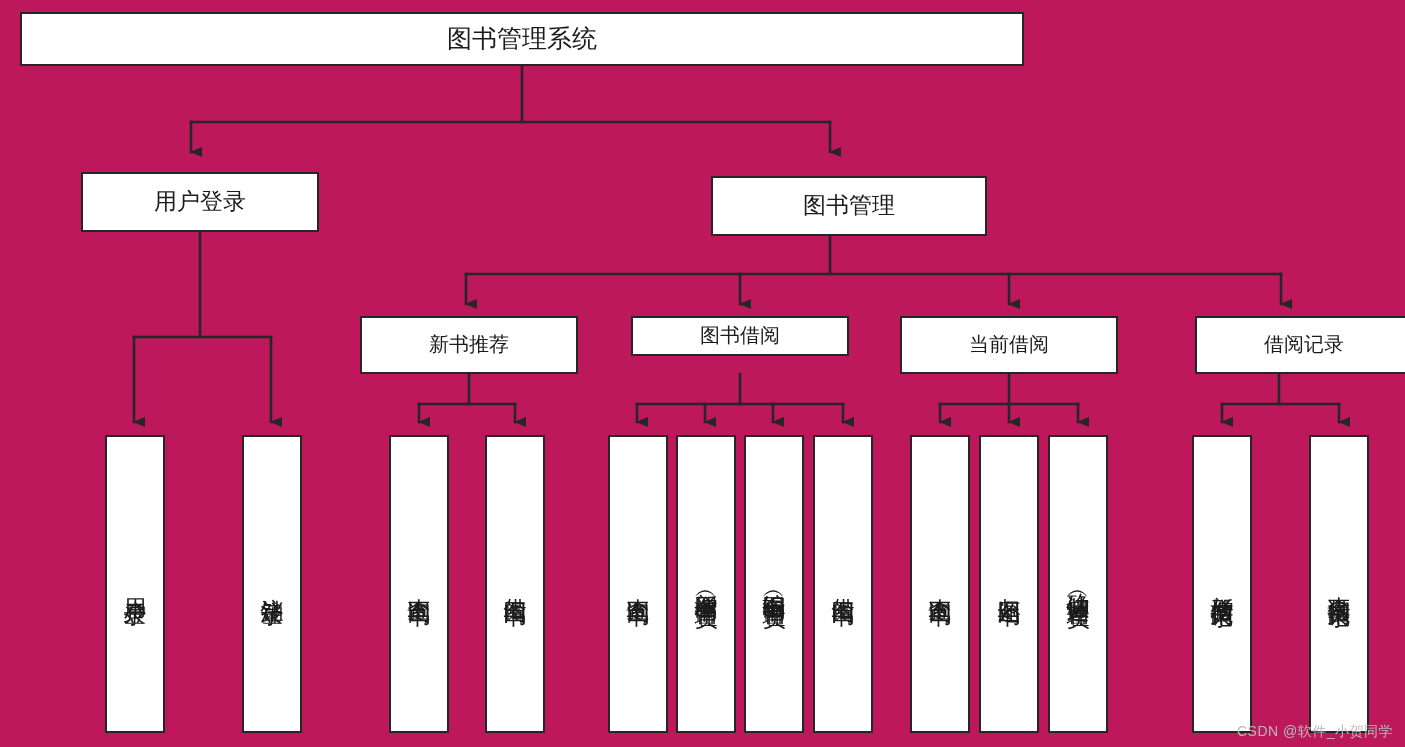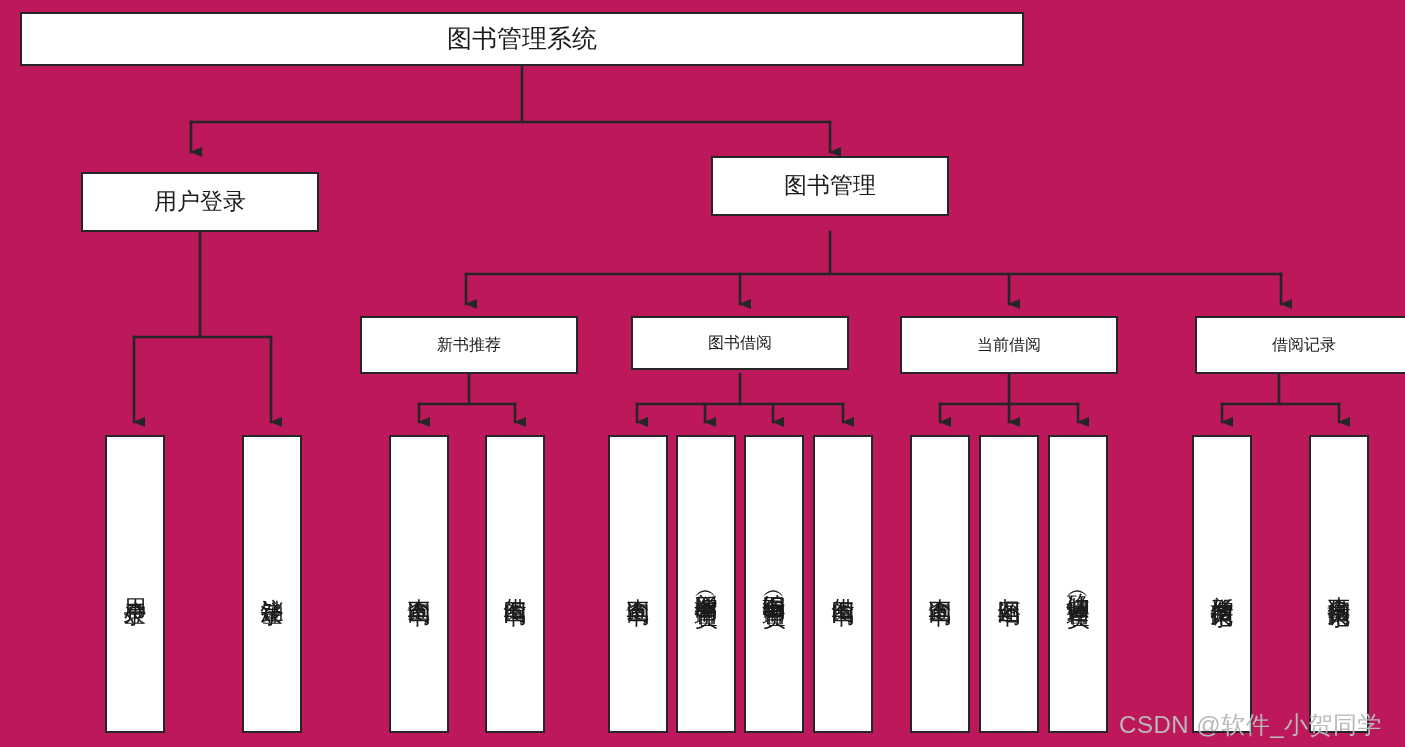--- a/index.html
+++ b/index.html
@@ -56,28 +56,28 @@
   .node.vert .node-label {
     writing-mode: vertical-rl;
     text-orientation: upright;
     letter-spacing: 2px;
     line-height: 1;
     white-space: nowrap;
     max-height: 100%;
   }
   .t-root  { font-size: 25px; }
   .t-lvl2  { font-size: 23px; }
-  .t-lvl3  { font-size: 16px; }
+  .t-lvl3  { font-size: 20px; }
   .t-leaf  { font-size: 23px; }
 
   #watermark {
     position: absolute;
-    right: 23px;
+    right: 12px;
     bottom: 6px;
-    font-size: 24px;
+    font-size: 14px;
     color: #b9b9b9;
     letter-spacing: 0.5px;
     z-index: 5;
     white-space: nowrap;
   }
 </style>
 </head>
 <body>
 
 <div id="canvas">
@@ -134,29 +134,29 @@
   </svg>
 
   <div class="node horiz" style="left:20px; top:12px; width:1004px; height:54px;">
     <span class="node-label t-root">图书管理系统</span>
   </div>
 
   <div class="node horiz" style="left:81px; top:172px; width:238px; height:60px;">
     <span class="node-label t-lvl2">用户登录</span>
   </div>
 
-  <div class="node horiz" style="left:711px; top:156px; width:238px; height:60px;">
+  <div class="node horiz" style="left:711px; top:176px; width:276px; height:60px;">
     <span class="node-label t-lvl2">图书管理</span>
   </div>
 
   <div class="node horiz" style="left:360px; top:316px; width:218px; height:58px;">
     <span class="node-label t-lvl3">新书推荐</span>
   </div>
 
-  <div class="node horiz" style="left:631px; top:316px; width:218px; height:54px;">
+  <div class="node horiz" style="left:631px; top:316px; width:218px; height:40px;">
     <span class="node-label t-lvl3">图书借阅</span>
   </div>
 
   <div class="node horiz" style="left:900px; top:316px; width:218px; height:58px;">
     <span class="node-label t-lvl3">当前借阅</span>
   </div>
 
   <div class="node horiz" style="left:1170px; top:316px; width:218px; height:58px;margin-left:25px;">
     <span class="node-label t-lvl3">借阅记录</span>
   </div>

